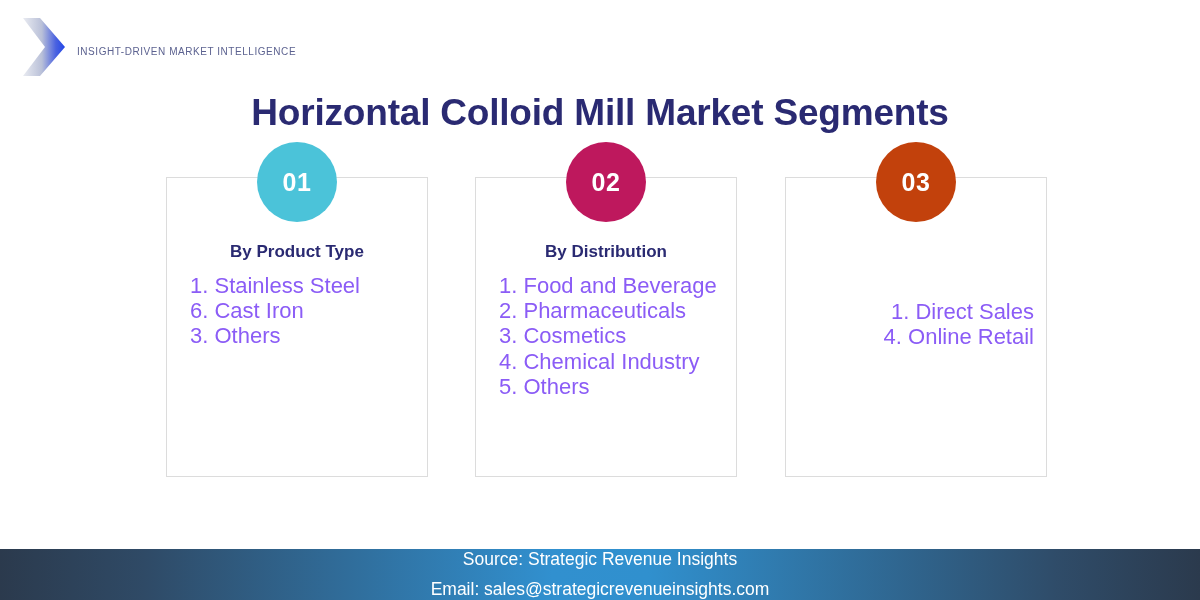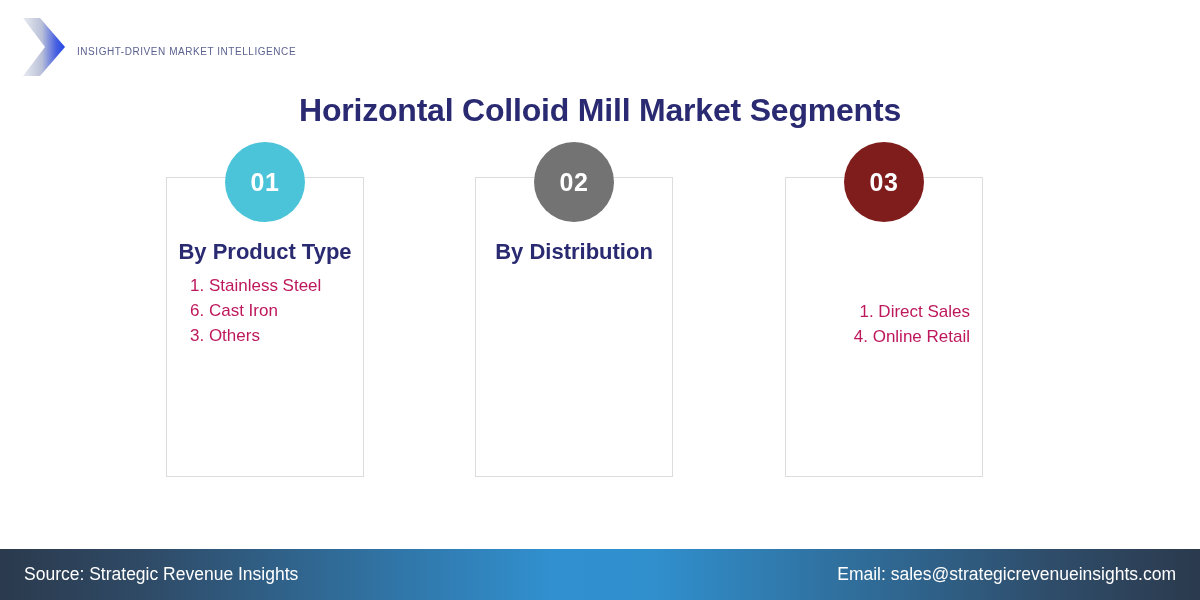--- a/index.html
+++ b/index.html
@@ -49,38 +49,38 @@
     white-space: nowrap;
   }
 
   
   .title {
     position: absolute;
     left: 0;
     top: 92px;
     width: 1200px;
     text-align: center;
-    font-size: 32px;
+    font-size: 37px;
     font-weight: bold;
     color: #2a2a72;
     letter-spacing: -0.2px;
   }
 
   
   .cards {
     position: absolute;
     left: 166px;
     top: 177px;
     width: 869px;
     height: 300px;
   }
   .card {
     position: absolute;
     top: 0;
-    width: 198px;
+    width: 262px;
     height: 300px;
     border: 1px solid #dcdcdc;
     background: #ffffff;
   }
   .card-1 { left: 0px; }
   .card-2 { left: 309px; }
   .card-3 { left: 619px; }
 
   .badge {
     position: absolute;
@@ -92,44 +92,44 @@
     border-radius: 50%;
     display: flex;
     align-items: center;
     justify-content: center;
     font-size: 25px;
     font-weight: bold;
     color: #ffffff;
     letter-spacing: 0.5px;
   }
   .badge-1 { background: #4bc3d9; }
-  .badge-2 { background: #737373; }
-  .badge-3 { background: #7f1d1d; }
+  .badge-2 { background: #be185d; }
+  .badge-3 { background: #c2410c; }
 
   .card-title {
     position: absolute;
     top: 61px;
     left: 10px;
     right: 10px;
     text-align: center;
-    font-size: 22px;
+    font-size: 17px;
     font-weight: bold;
     line-height: 26px;
     color: #2a2a72;
   }
   .card-list {
     position: absolute;
     left: 23px;
     right: 12px;
     list-style: none;
   }
   .card-list li {
-    font-size: 17px;
+    font-size: 22px;
     line-height: 25.2px;
-    color: #be185d;
+    color: #8b5cf6;
     white-space: nowrap;
   }
   .list-1 { top: 95px; }
   .list-2 { top: 95px; }
   .list-3 { top: 121px; text-align: right; }
 
   
   .footer {
     position: absolute;
     left: 0;
@@ -140,20 +140,21 @@
         #2b3a4d 0%,
         #2f4a66 12%,
         #3190cf 46%,
         #3090ce 54%,
         #2f4c69 88%,
         #2b3a4d 100%);
     display: flex;
     align-items: center;
     justify-content: space-between;
     padding: 0 24px;
+    flex-direction: column;
   }
   .footer-text {
     font-size: 17.5px;
     color: #ffffff;
     white-space: nowrap;
   }
 </style>
 </head>
 <body>
 
@@ -188,20 +189,27 @@
       <ul class="card-list list-1">
         <li>1. Stainless Steel</li>
         <li>6. Cast Iron</li>
         <li>3. Others</li>
       </ul>
     </div>
 
     <div class="card card-2">
       <div class="badge badge-2">02</div>
       <div class="card-title">By Distribution</div>
+      <ul class="card-list list-2">
+        <li>1. Food and Beverage</li>
+        <li>2. Pharmaceuticals</li>
+        <li>3. Cosmetics</li>
+        <li>4. Chemical Industry</li>
+        <li>5. Others</li>
+      </ul>
     </div>
 
     <div class="card card-3">
       <div class="badge badge-3">03</div>
       <ul class="card-list list-3">
         <li>1. Direct Sales</li>
         <li>4. Online Retail</li>
       </ul>
     </div>
 

